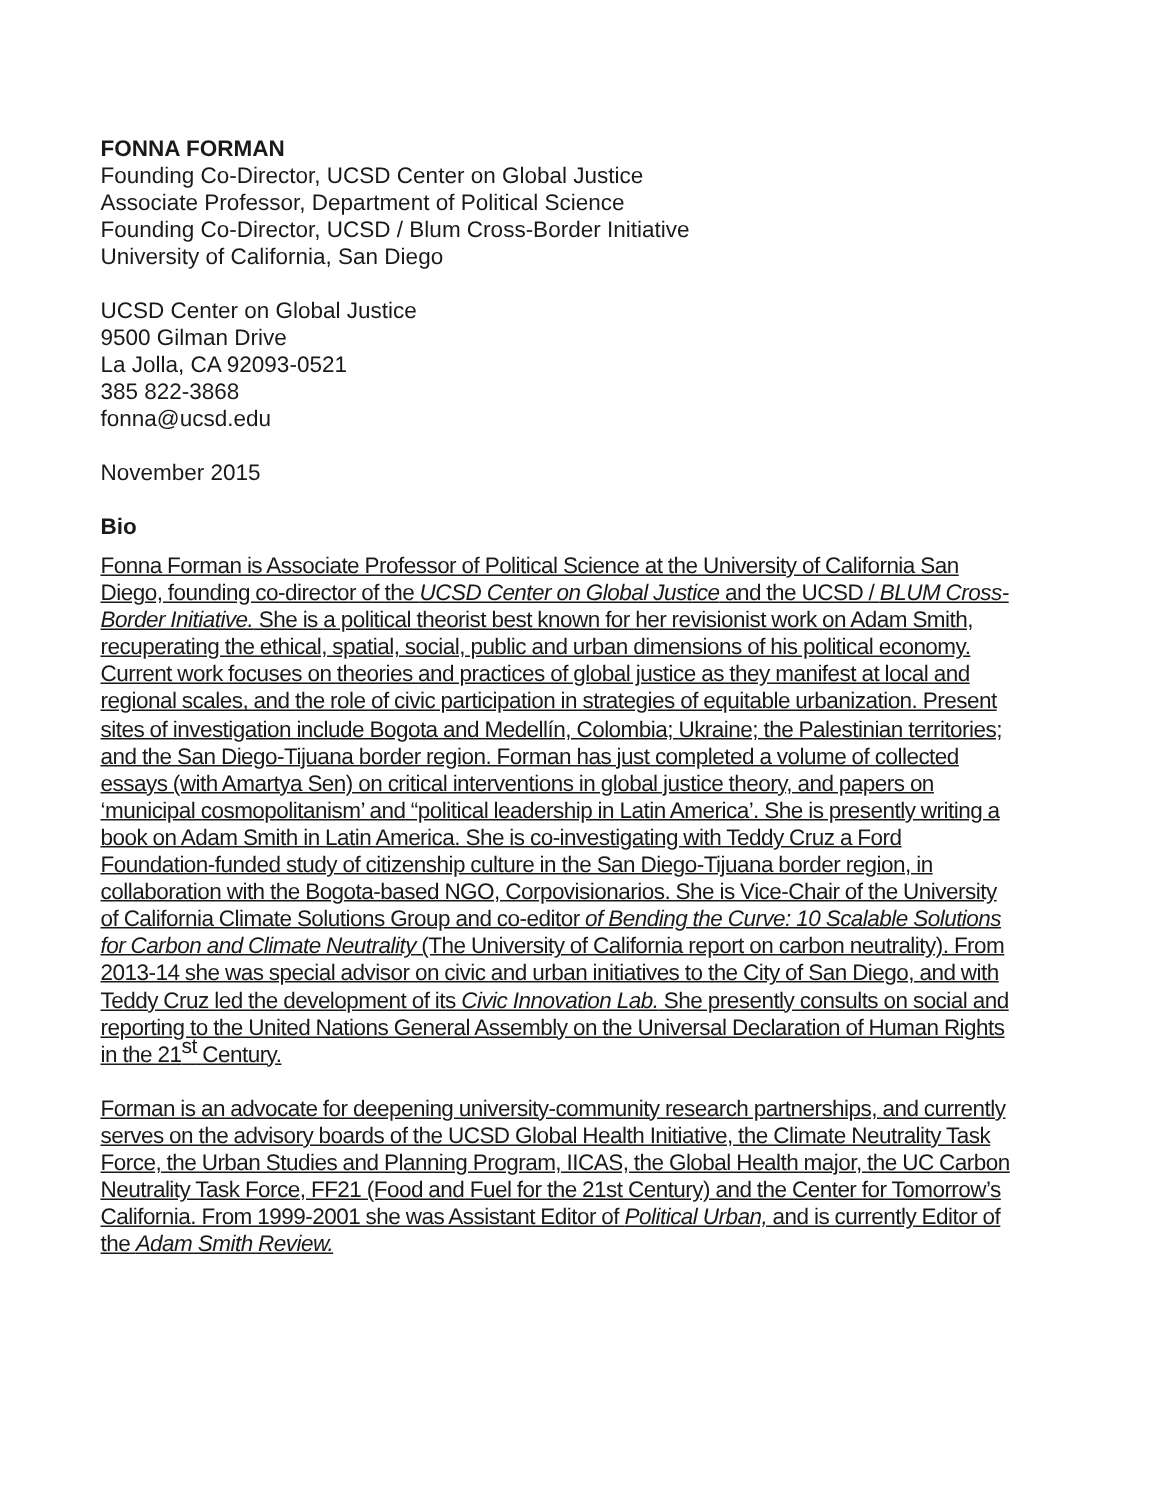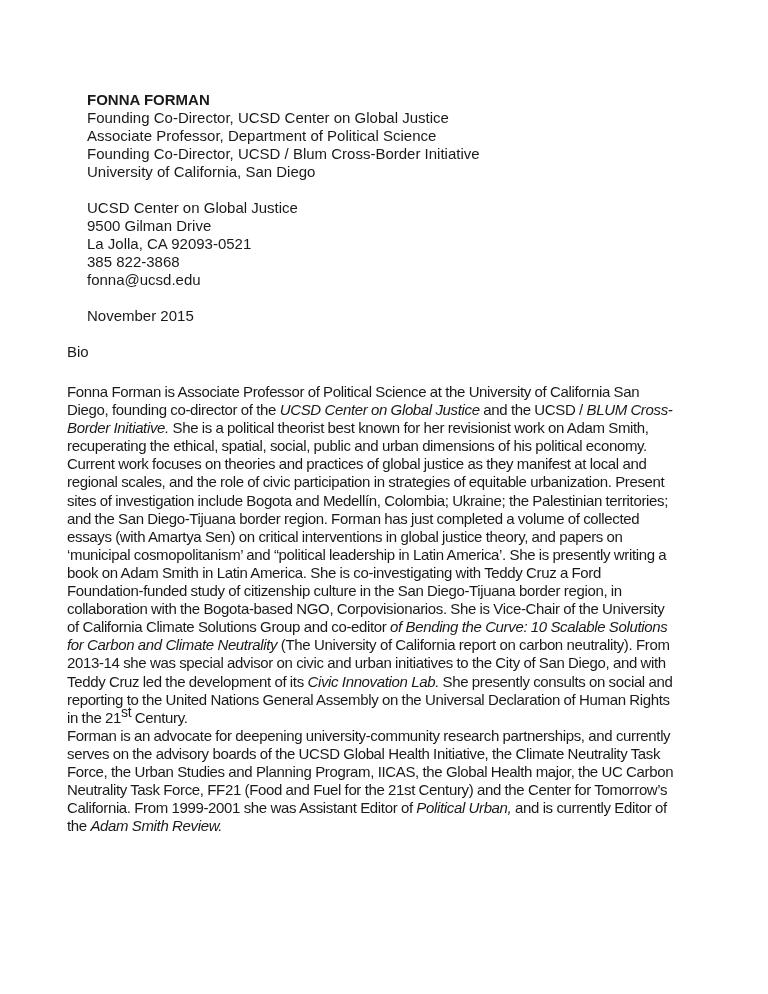--- a/index.html
+++ b/index.html
@@ -16,37 +16,38 @@
       font-family: "Liberation Sans", sans-serif;
       font-size: 15px;
       line-height: 18px;
     }
     .page {
       position: absolute;
       left: 67px;
       top: 91px;
       width: 640px;
     }
-    .line { display: block; white-space: nowrap; margin-left: 20px; }
+    .line { display: block; white-space: nowrap; }
     .name { font-weight: bold; }
     .gap { height: 18px; }
     .section-title {
-      font-weight: normal;
+      font-weight: bold;
       margin-top: 18px;
-      margin-bottom: 22px;
+      margin-bottom: 8px;
     }
     .para {
       white-space: normal;
       letter-spacing: -0.35px;
       word-spacing: -0.2px;
       font-size: 15px;
       line-height: 18.1px;
+      text-decoration: underline;
     }
     .para .l { display: block; white-space: nowrap; }
-    .para + .para { }
+    .para + .para { margin-top: 18px; }
     sup { font-size: 14px; line-height: 0; vertical-align: 6px; }
     em { font-style: italic; }
   </style>
 </head>
 <body>
 
 <div class="page">
 
   <div>
     <span class="line name">FONNA FORMAN</span>

